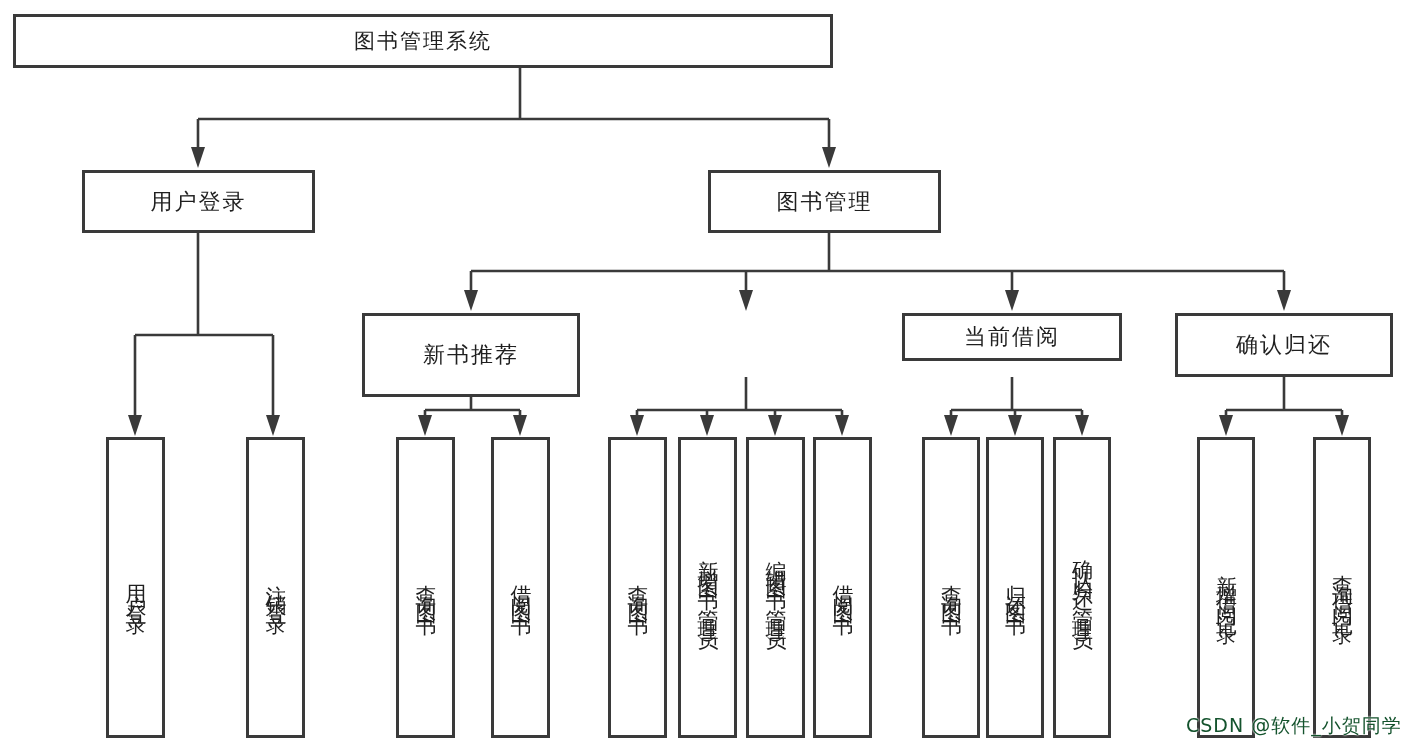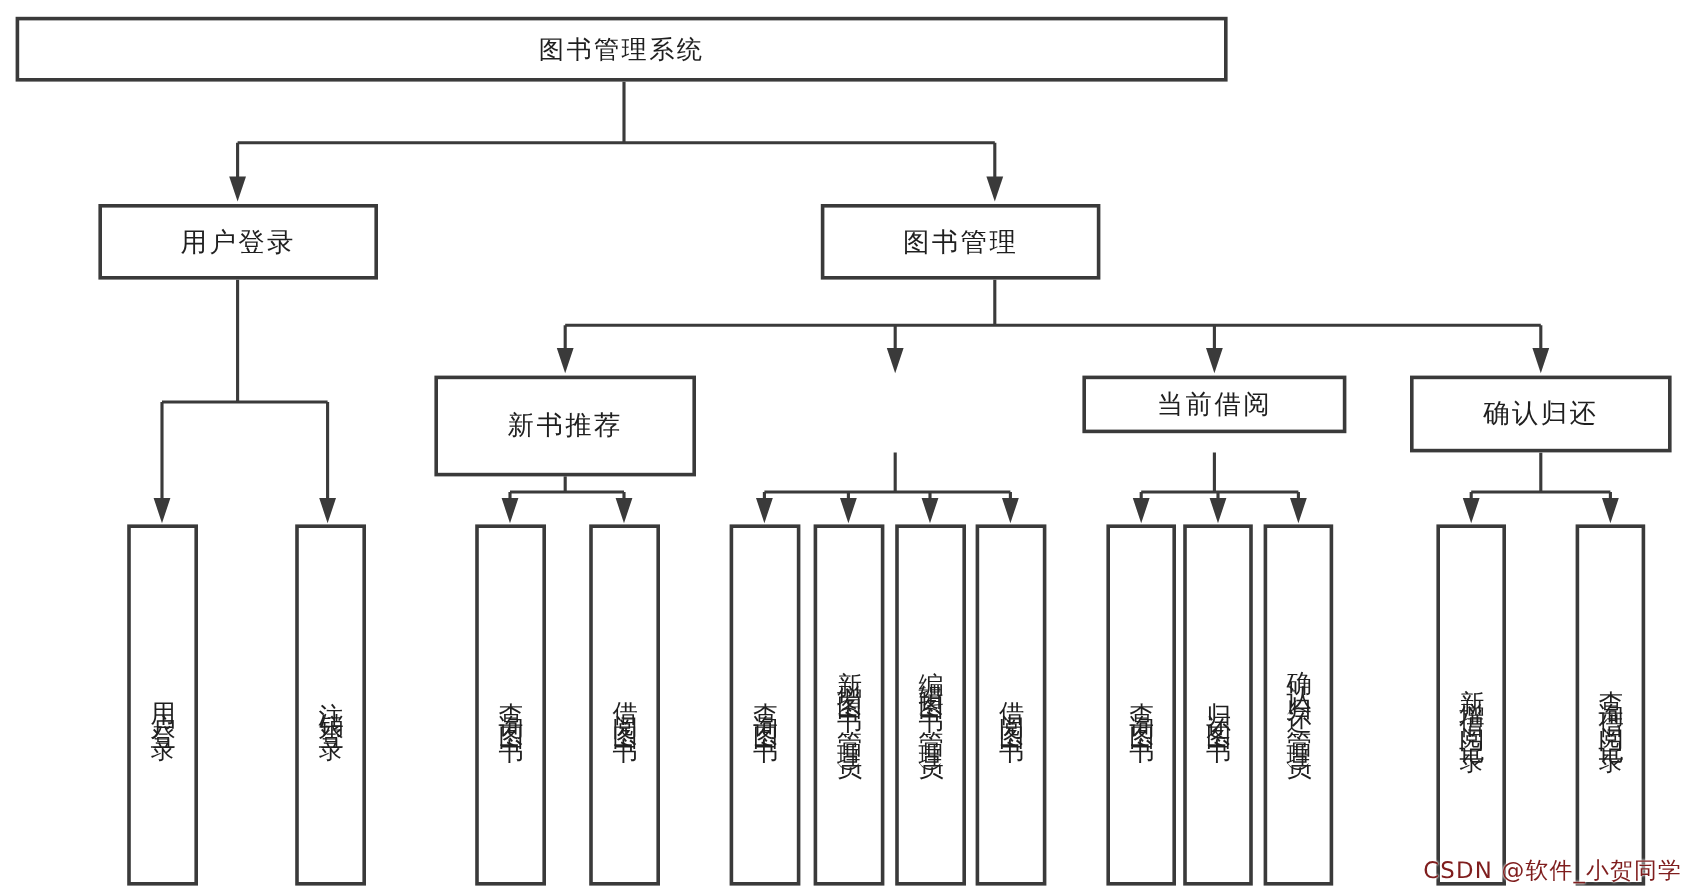--- a/index.html
+++ b/index.html
@@ -39,21 +39,21 @@
     line-height: 1;
     white-space: nowrap;
   }
   .watermark {
     position: absolute;
     left: 1186px;
     top: 713px;
     z-index: 3;
     font-size: 19px;
     letter-spacing: 1px;
-    color: #7f1d1d;
+    color: #14532d;
     text-shadow: 0 0 2px #ffffff, 0 0 2px #ffffff;
     white-space: nowrap;
   }
 </style>
 </head>
 <body>
 
 <div class="canvas">
 
   <svg class="connectors" viewBox="0 0 1405 747" xmlns="http://www.w3.org/2000/svg">
@@ -96,24 +96,24 @@
 
       <polygon points="951,436 944,415 958,415"></polygon>
       <polygon points="1015,436 1008,415 1022,415"></polygon>
       <polygon points="1082,436 1075,415 1089,415"></polygon>
 
       <polygon points="1226,436 1219,415 1233,415"></polygon>
       <polygon points="1342,436 1335,415 1349,415"></polygon>
     </g>
   </svg>
 
-  <div class="box h root" style="left:13px; top:14px; width:1010px; height:54px;">图书管理系统</div>
+  <div class="box h root" style="left:13px; top:14px; width:820px; height:54px;">图书管理系统</div>
 
   <div class="box h" style="left:82px; top:170px; width:233px; height:63px;">用户登录</div>
-  <div class="box h" style="left:684px; top:170px; width:233px; height:63px;">图书管理</div>
+  <div class="box h" style="left:708px; top:170px; width:233px; height:63px;">图书管理</div>
 
   <div class="box h" style="left:362px; top:313px; width:218px; height:84px;">新书推荐</div>
   <div class="box h" style="left:902px; top:313px; width:220px; height:48px;">当前借阅</div>
   <div class="box h" style="left:1175px; top:313px; width:218px; height:64px;">确认归还</div>
 
   <div class="box v" style="left:106px;">
     <span class="vtext">用户登录</span>
   </div>
   <div class="box v" style="left:246px;">
     <span class="vtext">注销登录</span>

